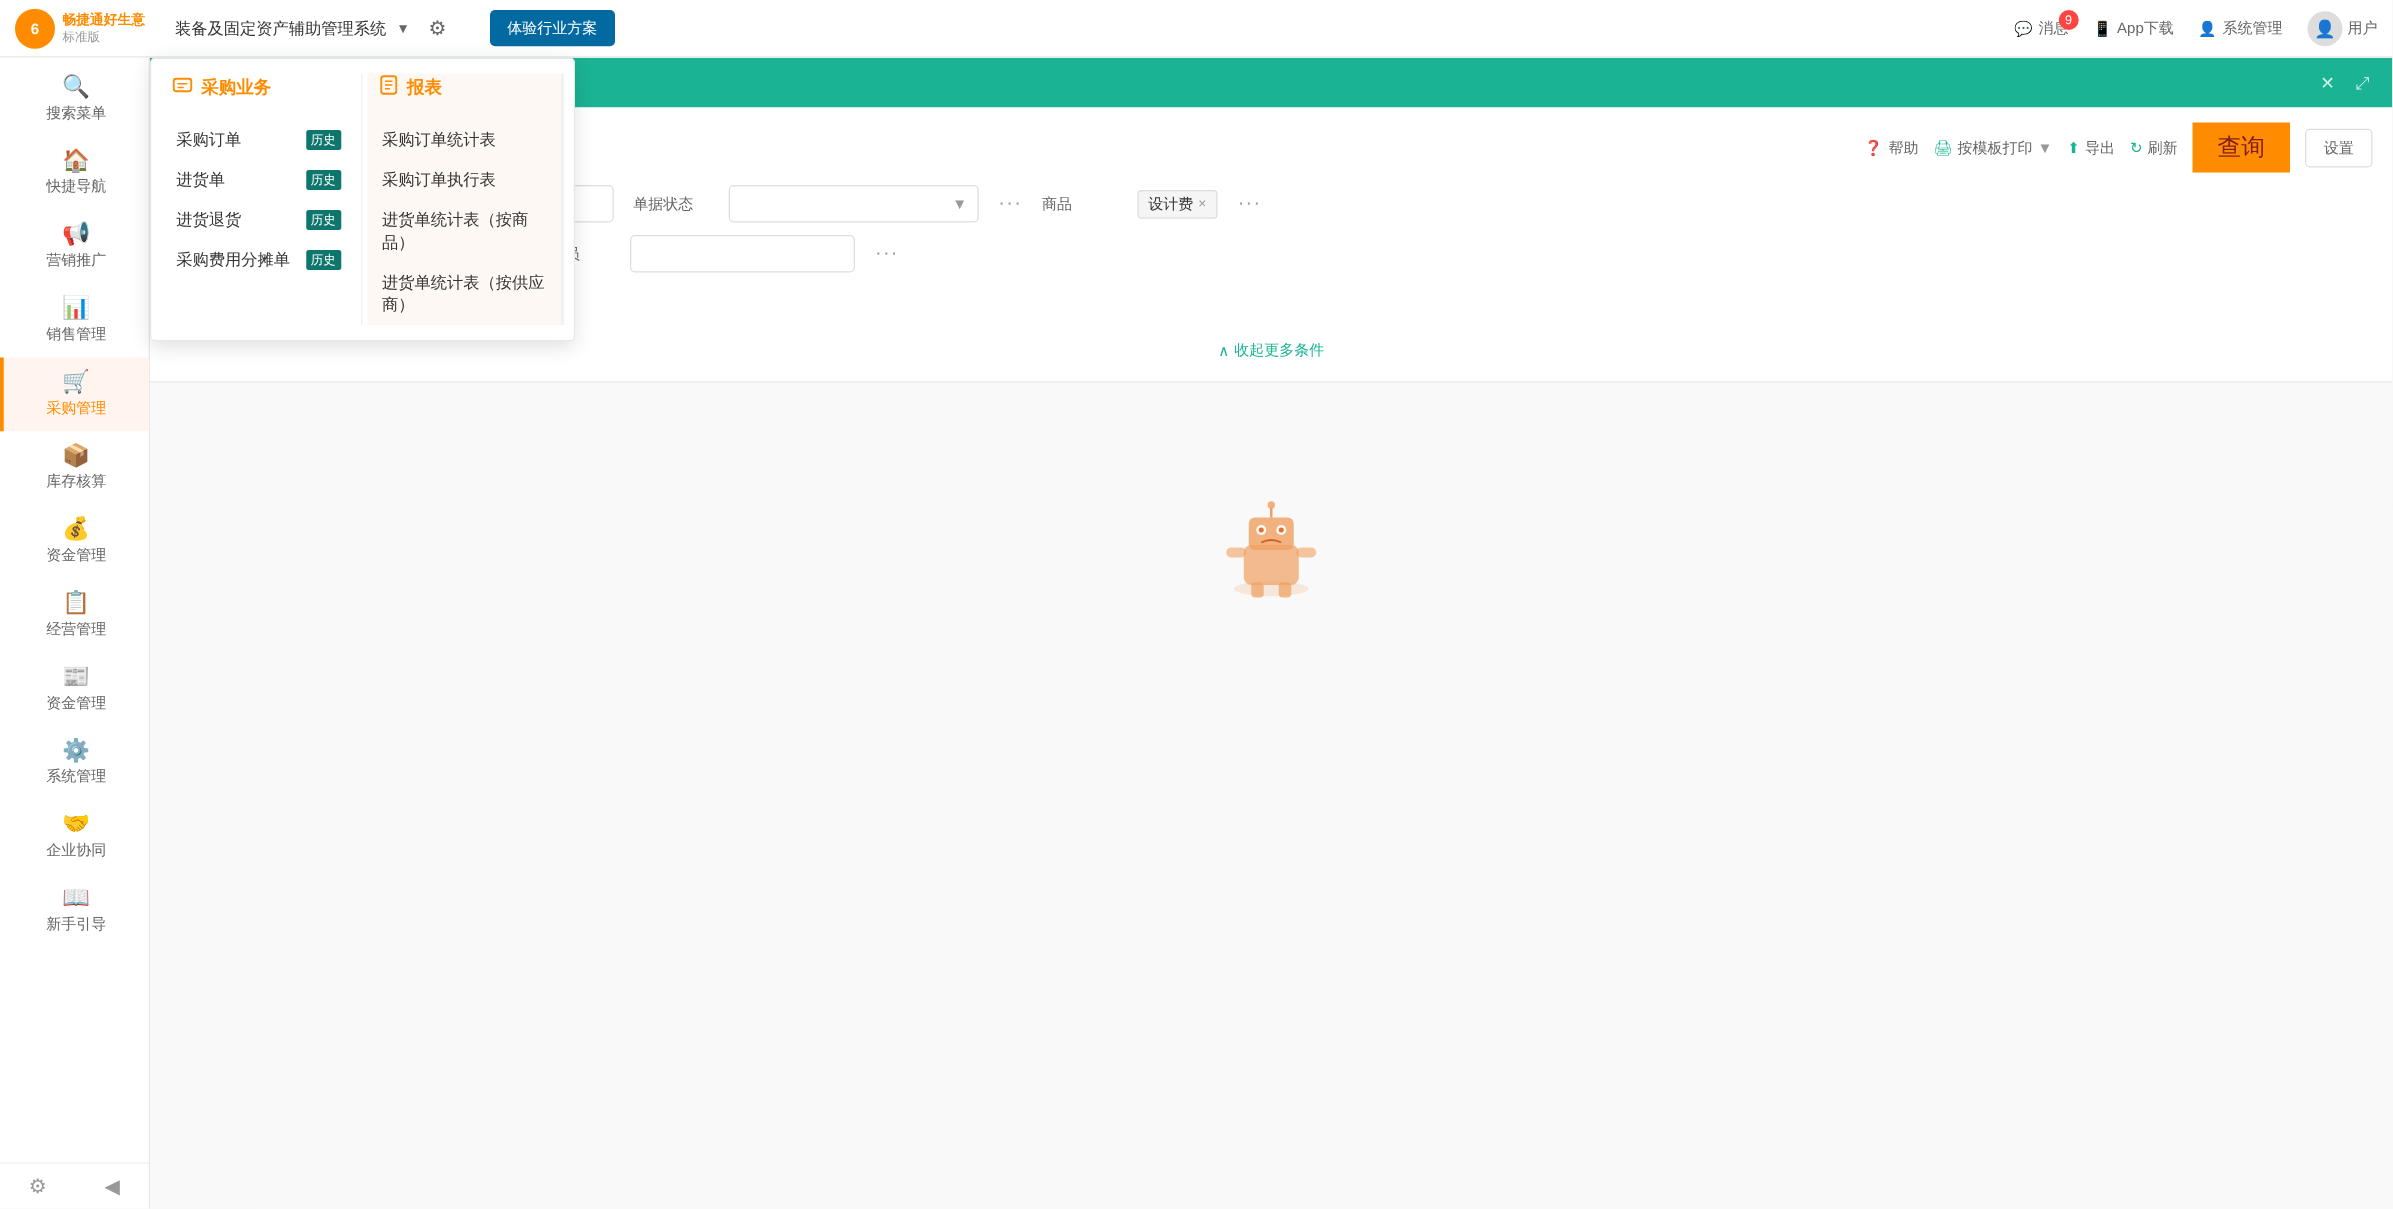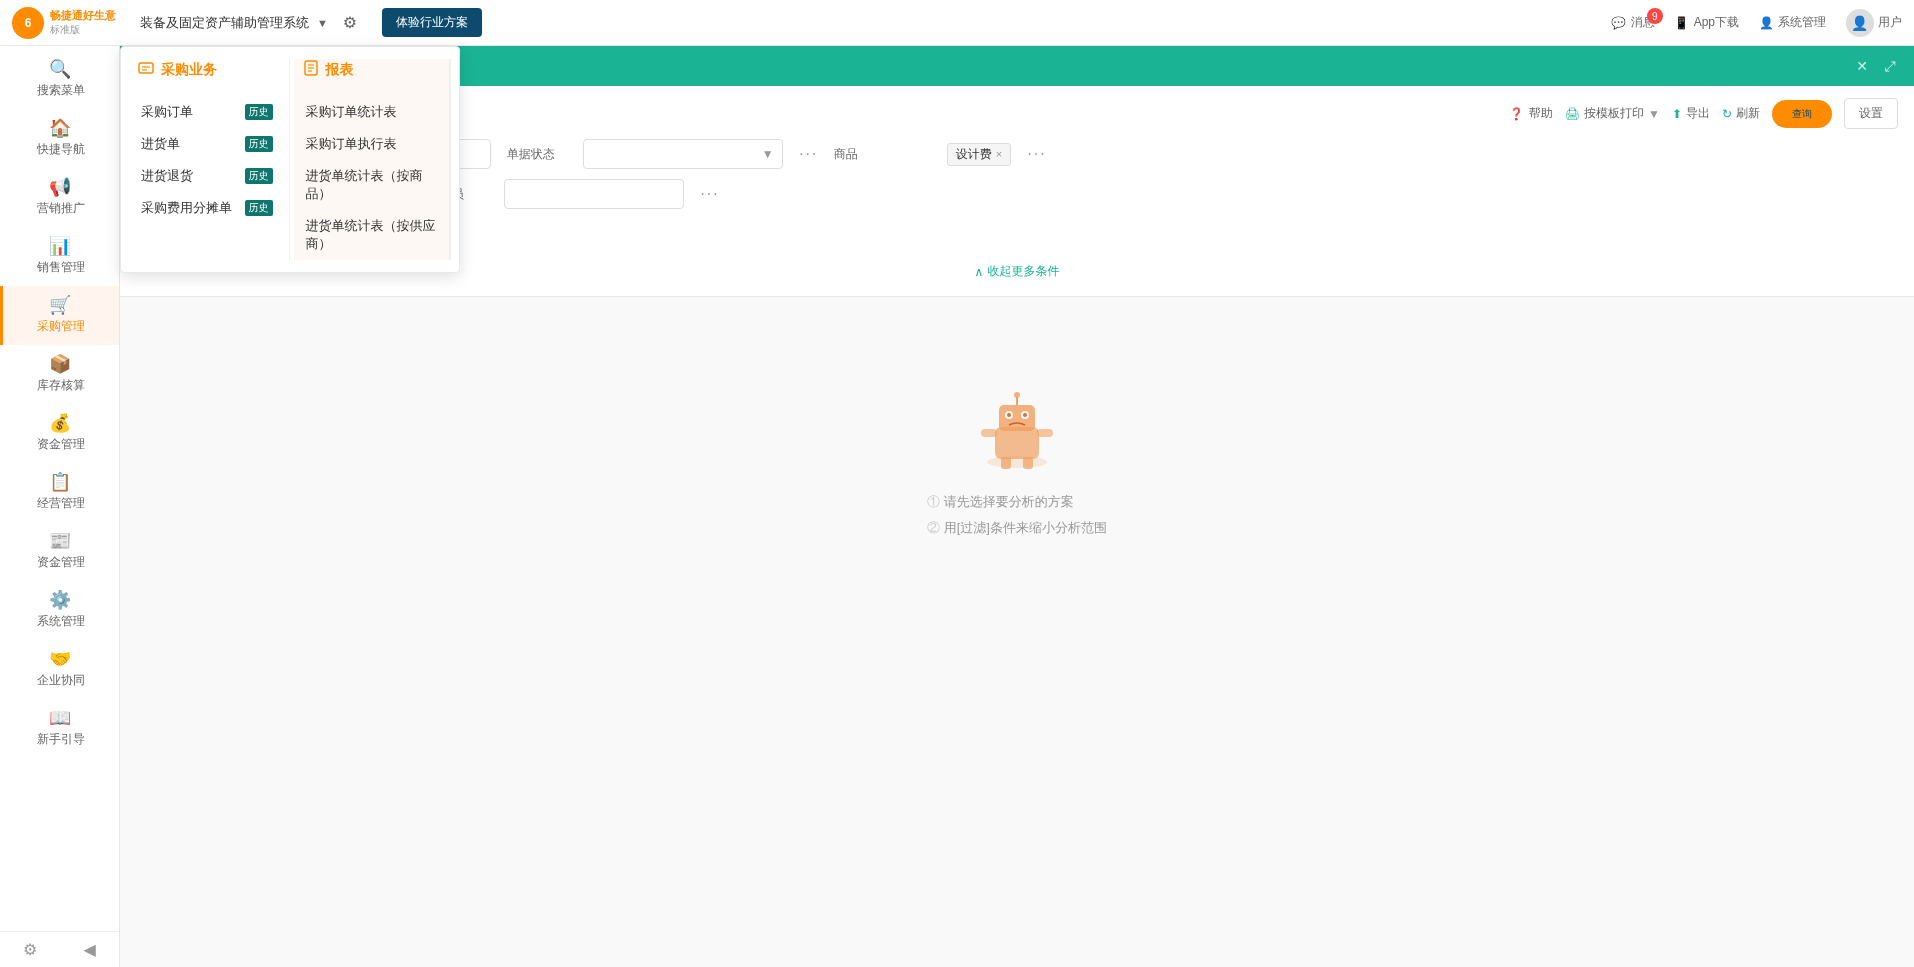--- a/index.html
+++ b/index.html
@@ -52,28 +52,28 @@
       width: 28px;
       height: 28px;
       display: flex;
       align-items: center;
       justify-content: center;
       cursor: pointer;
       color: #666;
       font-size: 16px;
     }
     .industry-btn {
-      background: #0c4a6e;
+      background: #0369a1;
       color: white;
       border: none;
       padding: 6px 14px;
       border-radius: 4px;
       cursor: pointer;
       font-size: 12px;
-      margin-left: 10px;
+      margin-left: 20px;
     }
     .header-right {
       display: flex;
       align-items: center;
       gap: 20px;
       margin-left: auto;
     }
     .header-right-item {
       display: flex;
       align-items: center;
@@ -243,26 +243,26 @@
       display: flex;
       align-items: center;
       gap: 4px;
       color: #666;
       font-size: 12px;
       cursor: pointer;
     }
     .toolbar-btn .icon { color: #1ab394; }
     .query-btn {
       background: #ff8c00;
-      color: #0c4a6e;
+      color: #7f1d1d;
       border: none;
       padding: 7px 20px;
-      border-radius: 16px;
-      cursor: pointer;
-      font-size: 10px;
+      border-radius: 0;
+      cursor: pointer;
+      font-size: 19px;
     }
     .settings-btn {
       border: 1px solid #ddd;
       background: white;
       color: #666;
       padding: 6px 14px;
       border-radius: 4px;
       cursor: pointer;
       font-size: 12px;
     }
@@ -302,21 +302,20 @@
     .tag-item {
       background: #f5f5f5;
       border: 1px solid #ddd;
       padding: 2px 8px;
       border-radius: 3px;
       font-size: 12px;
       color: #333;
       display: flex;
       align-items: center;
       gap: 4px;
-      margin-left: 37px;
     }
     .tag-close {
       cursor: pointer;
       color: #999;
       font-size: 11px;
     }
     .more-dot {
       color: #999;
       cursor: pointer;
       font-size: 16px;
@@ -632,24 +631,20 @@
             <line x1="50" y1="28" x2="50" y2="20" stroke="#f0a060" stroke-width="2"></line>
             <circle cx="50" cy="18" r="3" fill="#f0a060" opacity="0.8"></circle>
 
             <rect x="34" y="80" width="10" height="12" rx="3" fill="#f0a060" opacity="0.7"></rect>
             <rect x="56" y="80" width="10" height="12" rx="3" fill="#f0a060" opacity="0.7"></rect>
 
             <rect x="14" y="52" width="16" height="8" rx="4" fill="#f0a060" opacity="0.6"></rect>
             <rect x="70" y="52" width="16" height="8" rx="4" fill="#f0a060" opacity="0.6"></rect>
           </svg>
         </div>
-        <div class="empty-text">
-          <p data-num="①">请先选择要分析的方案</p>
-          <p data-num="②">用[过滤]条件来缩小分析范围</p>
-        </div>
       </div>
     </div>
   </div>
 </div>
 
 <div class="dropdown-menu">
   <div class="dropdown-columns">
 
     <div class="dropdown-col">
       <div class="dropdown-col-header">

